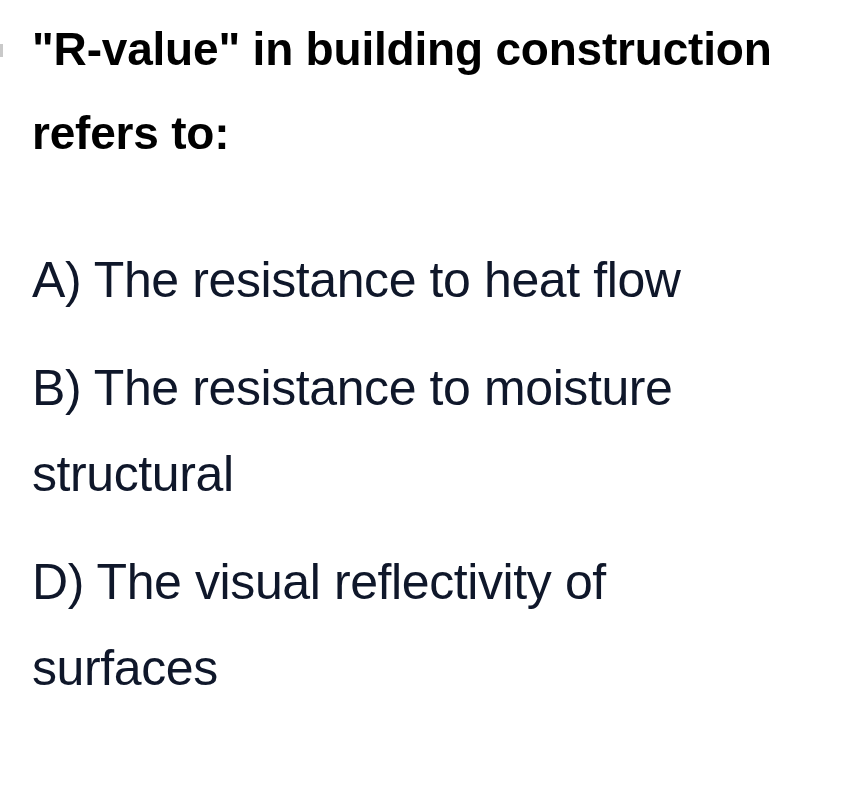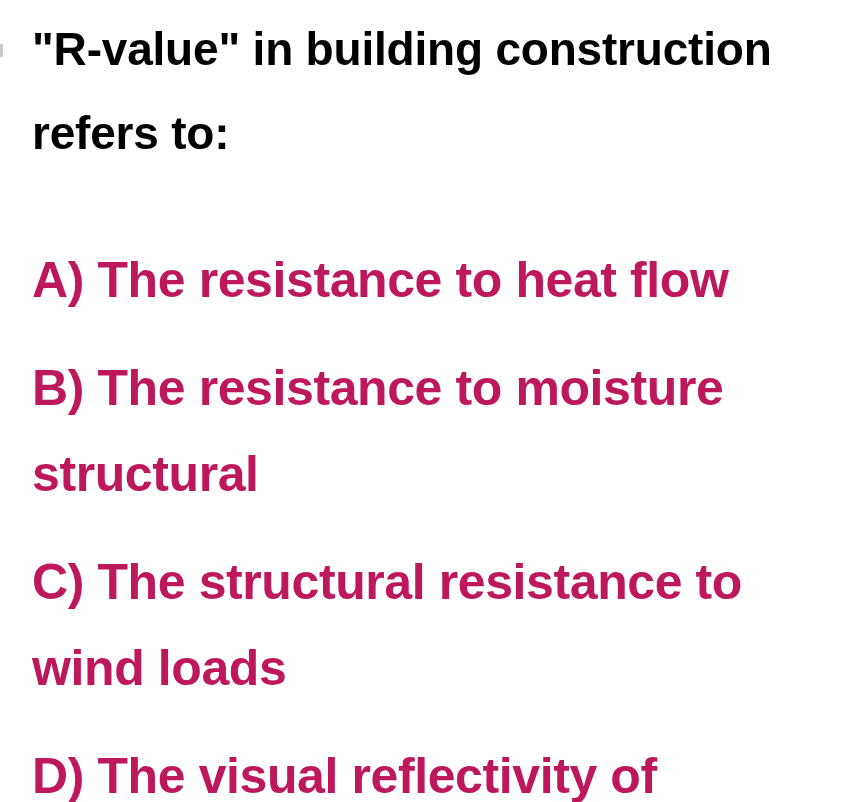--- a/index.html
+++ b/index.html
@@ -53,23 +53,23 @@
 
   .options {
     margin: 0;
     padding: 0;
     list-style: none;
     padding-top: 62px;
   }
 
   .option {
     font-size: 50px;
-    font-weight: 700;
+    font-weight: 400;
     line-height: 86px;
-    color: #be185d;
+    color: #0f172a;
     letter-spacing: -0.4px;
     margin: 0 0 22px 0;
     max-width: 770px;
   }
 
   .option:last-child {
     margin-bottom: 0;
   }
 </style>
 </head>
@@ -79,18 +79,17 @@
 
   <div class="edge-clip-fragment"></div>
 
   <div class="content">
 
     <h1 class="question-heading">"R-value" in building construction refers to:</h1>
 
     <ul class="options">
       <li class="option">A) The resistance to heat flow</li>
       <li class="option">B) The resistance to moisture structural</li>
-      <li class="option">C) The structural resistance to wind loads</li>
       <li class="option">D) The visual reflectivity of surfaces</li>
     </ul>
 
   </div>
 </div>
 
 </body></html>

